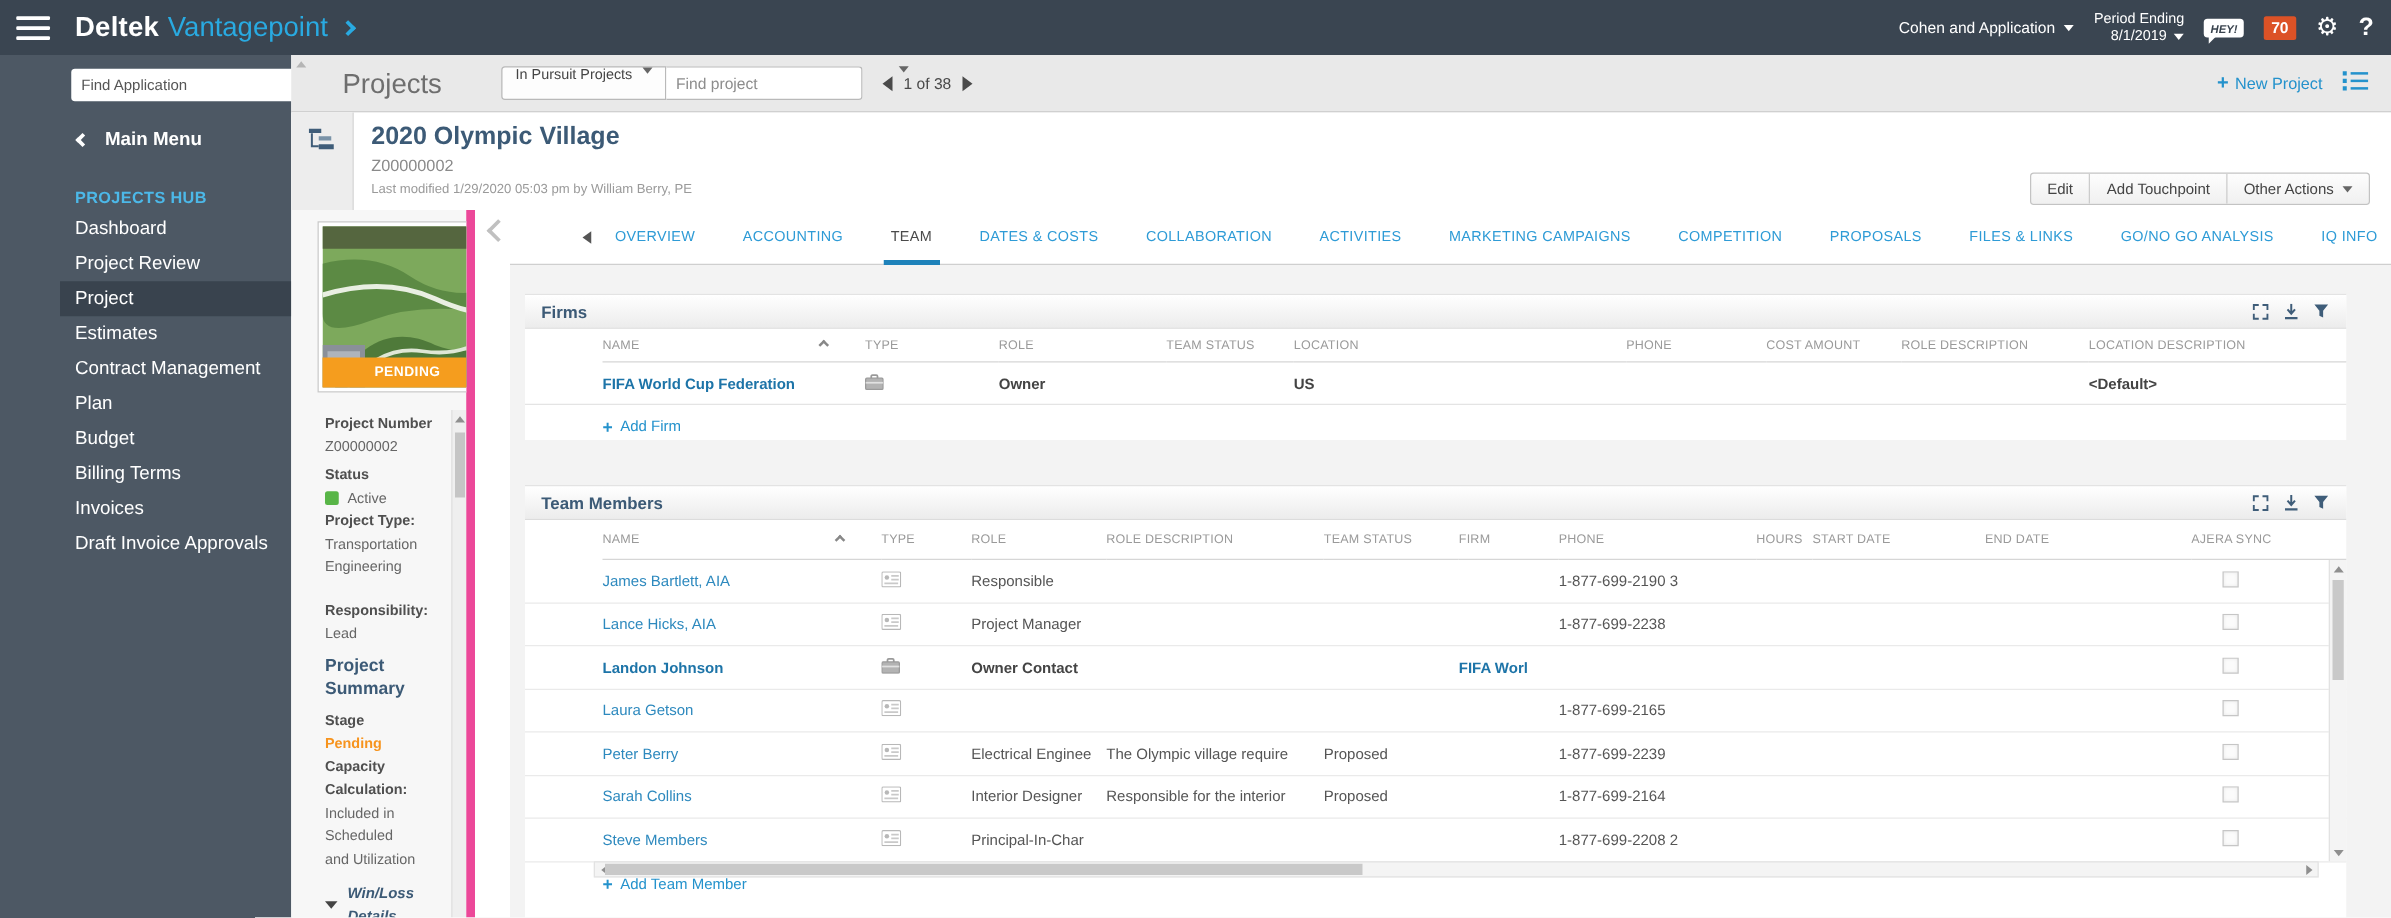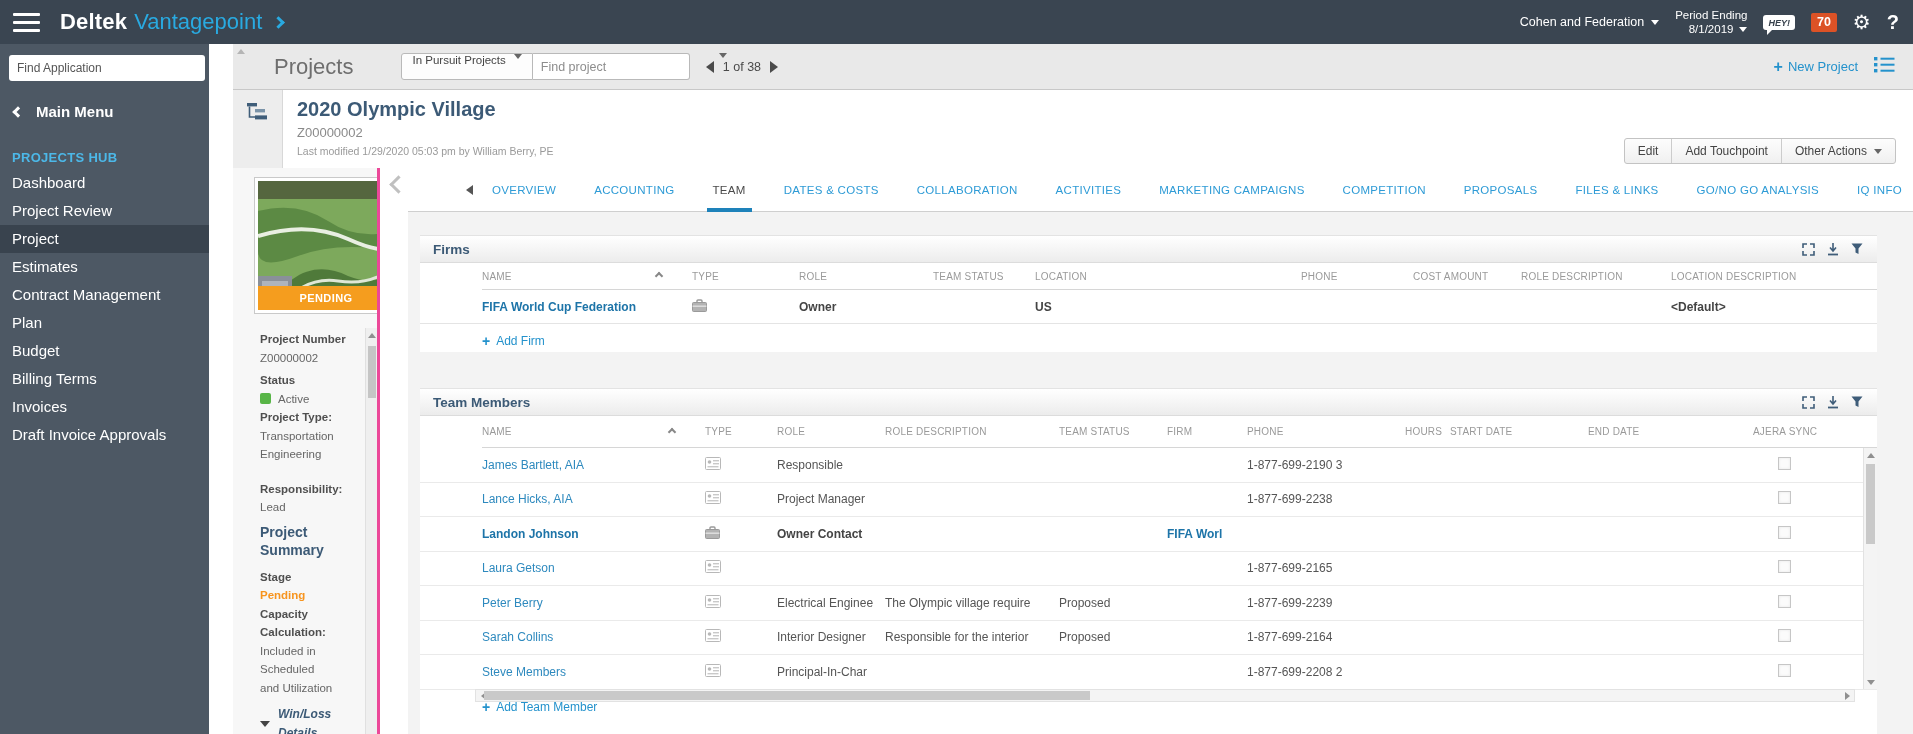--- a/index.html
+++ b/index.html
@@ -18,21 +18,21 @@
   .company { color:#fff; font-size:12.5px; display:flex; align-items:center; gap:7px; cursor:pointer; }
   .period { color:#fff; font-size:11.5px; text-align:right; line-height:14px; cursor:pointer; }
   .period .pline { display:flex; align-items:center; gap:6px; justify-content:flex-end; }
   .tri-down-w { width:0; height:0; border-left:4px solid transparent; border-right:4px solid transparent; border-top:5px solid #fff; }
   .hey { position:relative; background:#fff; border-radius:3px; padding:3px 5px 2px; font-size:9px; font-weight:700; font-style:italic; color:#39434e; cursor:pointer; }
   .hey:after { content:""; position:absolute; left:4px; bottom:-5px; border-left:6px solid #fff; border-bottom:6px solid transparent; }
   .alert-badge { background:#dc5226; color:#fff; font-size:12.5px; font-weight:700; padding:2px 6px 3px; border-radius:2px; cursor:pointer; }
   .gear, .help { color:#fff; font-size:20px; font-weight:700; cursor:pointer; line-height:20px; }
 
   
-  .sidebar { position:absolute; left:0; top:44px; width:209px; height:690px; background:#4d5864; }
+  .sidebar { position:absolute; left:0; top:44px; width:233px; height:690px; background:#4d5864;padding-left:48px; }
   .find-app { margin:11px 0 0 9px; width:196px; height:26px; border:none; border-radius:3px; font-size:12px; padding:0 8px; color:#444; font-family:inherit; }
   .find-app::placeholder { color:#555; }
   .main-menu { display:flex; align-items:center; gap:14px; color:#fff; font-size:15px; font-weight:700; margin:22px 0 0 14px; cursor:pointer; }
   .chev-left-w { width:8px; height:8px; border-left:3px solid #fff; border-bottom:3px solid #fff; transform:rotate(45deg); }
   .side-section { color:#4cb8e8; font-size:13px; font-weight:700; letter-spacing:.3px; margin:30px 0 4px 12px; }
   .side-item { height:28px; line-height:28px; padding-left:12px; color:#fff; font-size:15px; cursor:pointer; white-space:nowrap; }
   .side-item.selected { background:#39434e; }
 
   
   .header-bar { position:absolute; left:233px; top:44px; width:1680px; height:46px; background:#e9e9e9; border-bottom:1px solid #c8c8c8; display:flex; align-items:center; }
@@ -56,21 +56,21 @@
   .icon-strip { position:absolute; left:0; top:0; width:50px; height:78px; background:#ededed; border-right:1px solid #d8d8d8; }
   .tree-icon { position:absolute; left:14px; top:12px; cursor:pointer; }
   .proj-title { position:absolute; left:64px; top:8px; font-size:20px; font-weight:700; color:#3c5a76; }
   .proj-number { position:absolute; left:64px; top:35px; font-size:13px; color:#8a8a8a; }
   .proj-modified { position:absolute; left:64px; top:55px; font-size:10.5px; color:#9a9a9a; }
   .action-group { position:absolute; right:17px; top:48px; display:flex; border:1px solid #c3c3c3; border-radius:3px; background:linear-gradient(#fdfdfd,#f0f0f0); overflow:hidden; }
   .action-btn { padding:5px 13px; font-size:12px; color:#444; cursor:pointer; display:flex; align-items:center; gap:7px; }
   .action-btn + .action-btn { border-left:1px solid #ccc; }
 
   
-  .side-panel { position:absolute; left:233px; top:168px; width:147px; height:566px; background:#f7f7f7; border-right:3px solid #ec4899; overflow:hidden; }
+  .side-panel { position:absolute; left:233px; top:168px; width:147px; height:566px; background:#f7f7f7; border-right:7px solid #ec4899; overflow:hidden; }
   .photo-frame { position:absolute; top:9px; left:21px; width:144px; height:137px; background:#fff; border:1px solid #c9c9c9; padding:3px; }
   .pending-banner { position:absolute; left:3px; right:3px; bottom:3px; height:24px; background:#f59d1e; color:#fff; font-size:11px; font-weight:700; text-align:center; line-height:24px; letter-spacing:.4px; }
   .panel-scroll { position:absolute; right:0; top:160px; bottom:0; width:12px; background:#efefef; border-left:1px solid #e0e0e0; }
   .panel-scroll .tri-up-s { margin:5px auto 0; width:0; height:0; border-left:4px solid transparent; border-right:4px solid transparent; border-bottom:5px solid #8f8f8f; }
   .panel-scroll .thumb { margin:8px auto 0; width:8px; height:52px; background:#c5c5c5; }
   .panel-details { position:absolute; left:0; top:162px; right:13px; bottom:0; padding-left:27px; font-size:11.5px; color:#666; line-height:18.5px; }
   .lbl { font-weight:700; color:#4f4f4f; }
   .status-line { display:flex; align-items:center; gap:7px; }
   .green-sq { width:11px; height:11px; background:#58b547; border-radius:2px; }
   .orange-txt { color:#f7941e; font-weight:700; }
@@ -137,21 +137,21 @@
       <i></i>
       <i></i>
     </div>
   <div class="brand">
     <span class="deltek">Deltek</span>
     <span class="product">Vantagepoint</span>
     <span class="chev-right-blue"></span>
   </div>
   <div class="topbar-right">
     <div class="company">
-      <span>Cohen and Federation</span>
+      <span>Cohen and Application</span>
       <span class="tri-down-w"></span>
     </div>
     <div class="period">
       <div>Period Ending</div>
       <div class="pline">
           <span>8/1/2019</span>
           <span class="tri-down-w"></span>
         </div>
     </div>
     <div class="hey"><span>HEY!</span></div>

